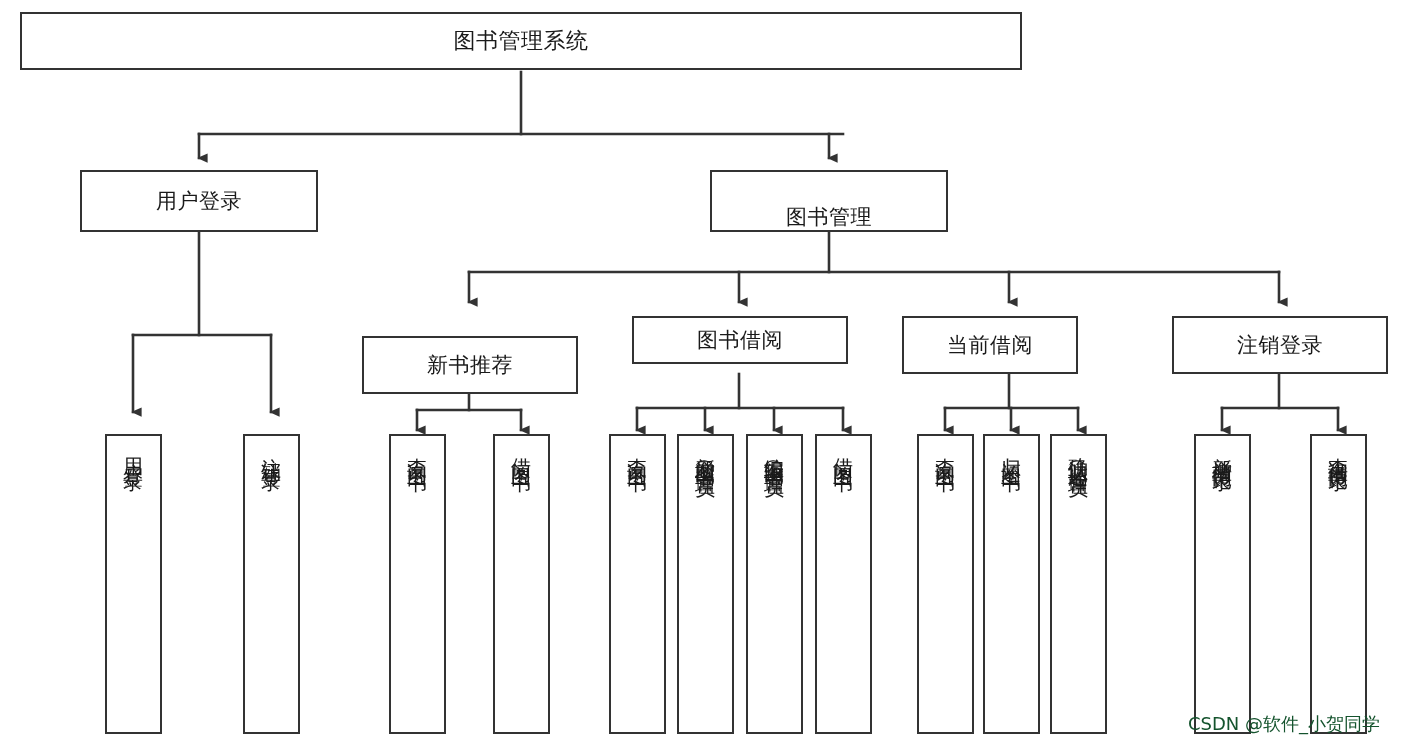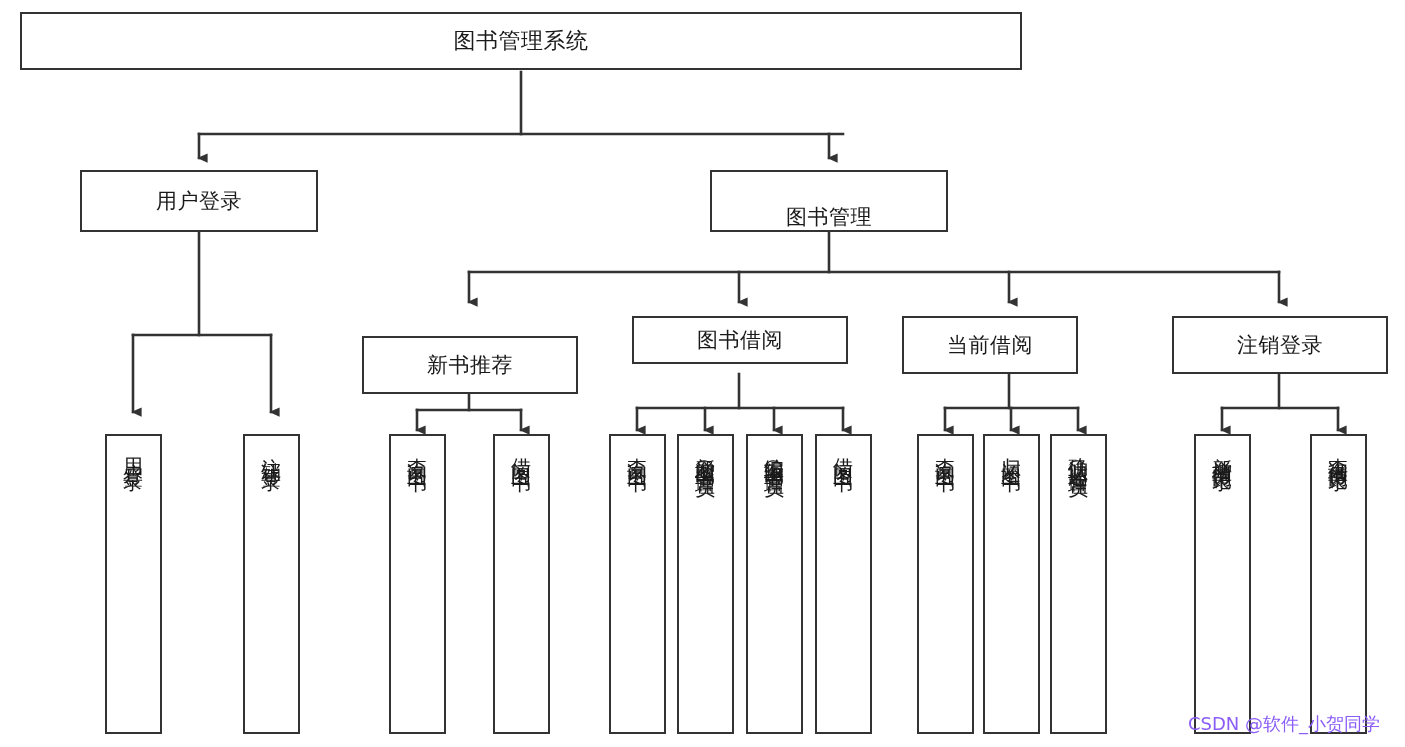--- a/index.html
+++ b/index.html
@@ -67,21 +67,21 @@
     white-space: nowrap;
   }
   .node.vert.tall .label {
     letter-spacing: 3px;
   }
   .watermark {
     position: absolute;
     left: 1188px;
     top: 712px;
     font-size: 18px;
-    color: #8b5cf6;
+    color: #14532d;
     white-space: nowrap;
     z-index: 5;
     font-family: "DejaVu Sans", "Liberation Sans", sans-serif;
   }
 </style>
 </head>
 <body>
 
 <div id="canvas">
 

